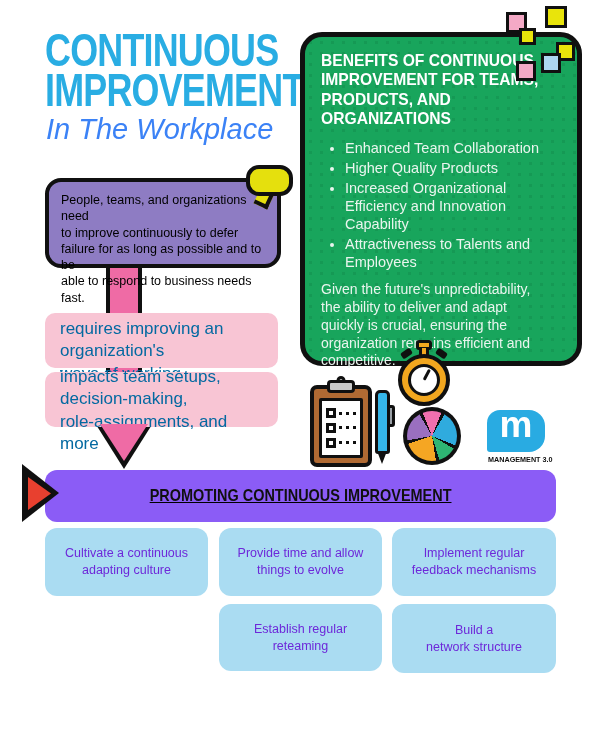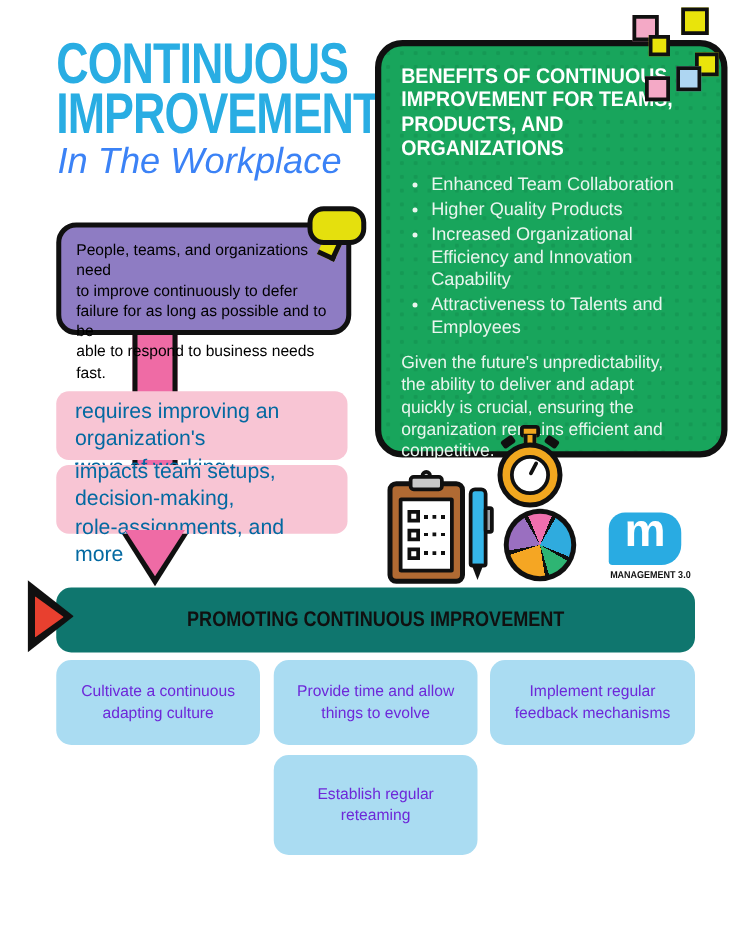--- a/index.html
+++ b/index.html
@@ -88,30 +88,30 @@
       #9a6fc0 282deg 352deg, #101010 352deg 360deg); }
 
   .m30 { position:absolute; left:485px; top:410px; width:62px; text-align:center; z-index:6; }
   .m30-blob { width:58px; height:42px; margin:0 auto; background:#29abe2; border-radius:13px 16px 16px 3px; display:flex; align-items:center; justify-content:center; }
   .m30-letter { color:#ffffff; font-size:37px; font-weight:800; line-height:1; margin-top:-13px; }
   .m30-caption { margin-top:3px; font-size:8px; font-weight:700; color:#101010; transform:scaleX(0.9); white-space:nowrap; }
 
   
   .marker-outer { position:absolute; left:22px; top:464px; width:37px; height:58px; background:#101010; clip-path:polygon(0 0,100% 50%,0 100%); z-index:7; }
   .marker-inner { position:absolute; left:28px; top:477px; width:23px; height:33px; background:#e8402f; clip-path:polygon(0 0,100% 50%,0 100%); z-index:8; }
-  .banner { position:absolute; left:45px; top:470px; width:511px; height:52px; background:#0f766e; border-radius:12px; display:flex; align-items:center; justify-content:center; z-index:6; }
+  .banner { position:absolute; left:45px; top:470px; width:511px; height:52px; background:#8b5cf6; border-radius:12px; display:flex; align-items:center; justify-content:center; z-index:6;text-decoration:underline; }
   .banner-text { font-size:17px; font-weight:800; color:#101010; transform:scaleX(0.85); white-space:nowrap; }
 
   .grid-box { position:absolute; background:#aadcf2; border-radius:12px; display:flex; align-items:center; justify-content:center; text-align:center; padding:6px 10px; }
   .grid-box span { font-size:12.5px; color:#6d28d9; line-height:1.35; white-space:pre-line; }
   .g1 { left:45px;  top:528px; width:163px; height:68px; }
   .g2 { left:219px; top:528px; width:163px; height:68px; }
   .g3 { left:392px; top:528px; width:164px; height:68px; }
   .g4 { left:45px;  top:604px; width:163px; height:69px; }
-  .g5 { left:219px; top:604px; width:163px; height:80px; }
+  .g5 { left:219px; top:604px; width:163px; height:67px; }
   .g6 { left:392px; top:604px; width:164px; height:69px; }
   .g7 { left:45px;  top:681px; width:511px; height:39px; }
 </style>
 </head>
 <body>
 
 <div class="canvas">
 
   <h1 class="main-title">
     <span class="t-line">CONTINUOUS</span>
@@ -230,14 +230,18 @@
 things to evolve</span>
   </div>
   <div class="grid-box g3">
     <span>Implement regular
 feedback mechanisms</span>
   </div>
   <div class="grid-box g5">
     <span>Establish regular
 reteaming</span>
   </div>
+  <div class="grid-box g6">
+    <span>Build a
+network structure</span>
+  </div>
 
 </div>
 
 </body></html>

